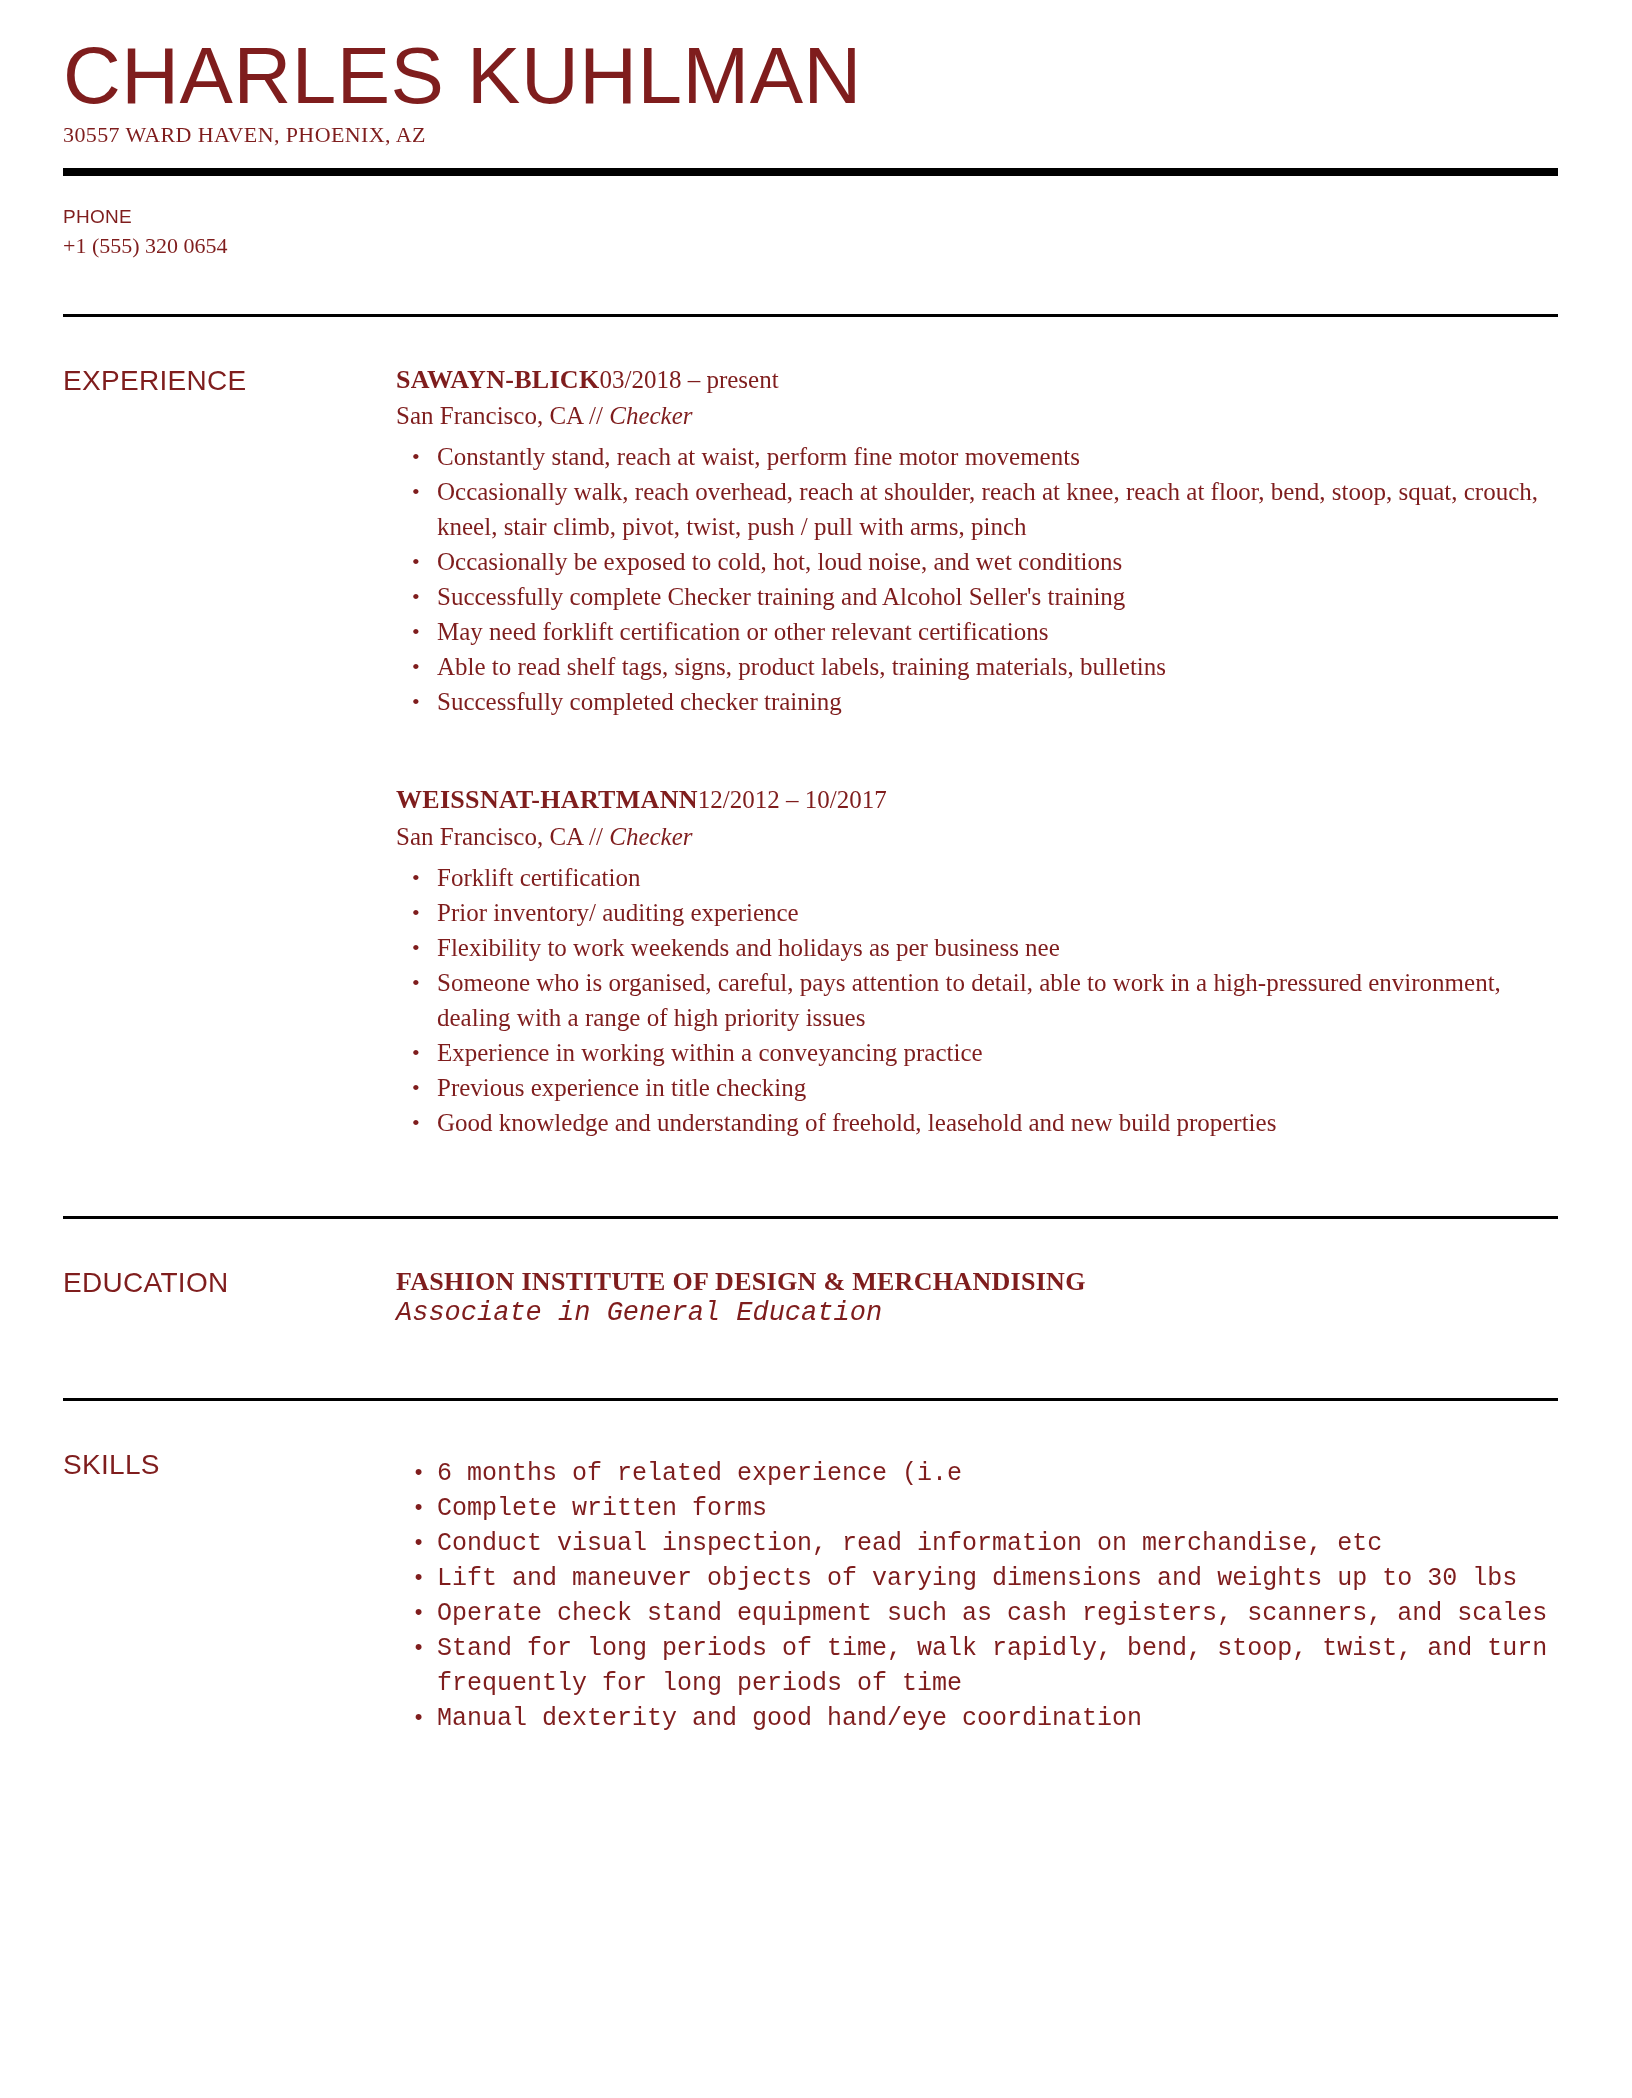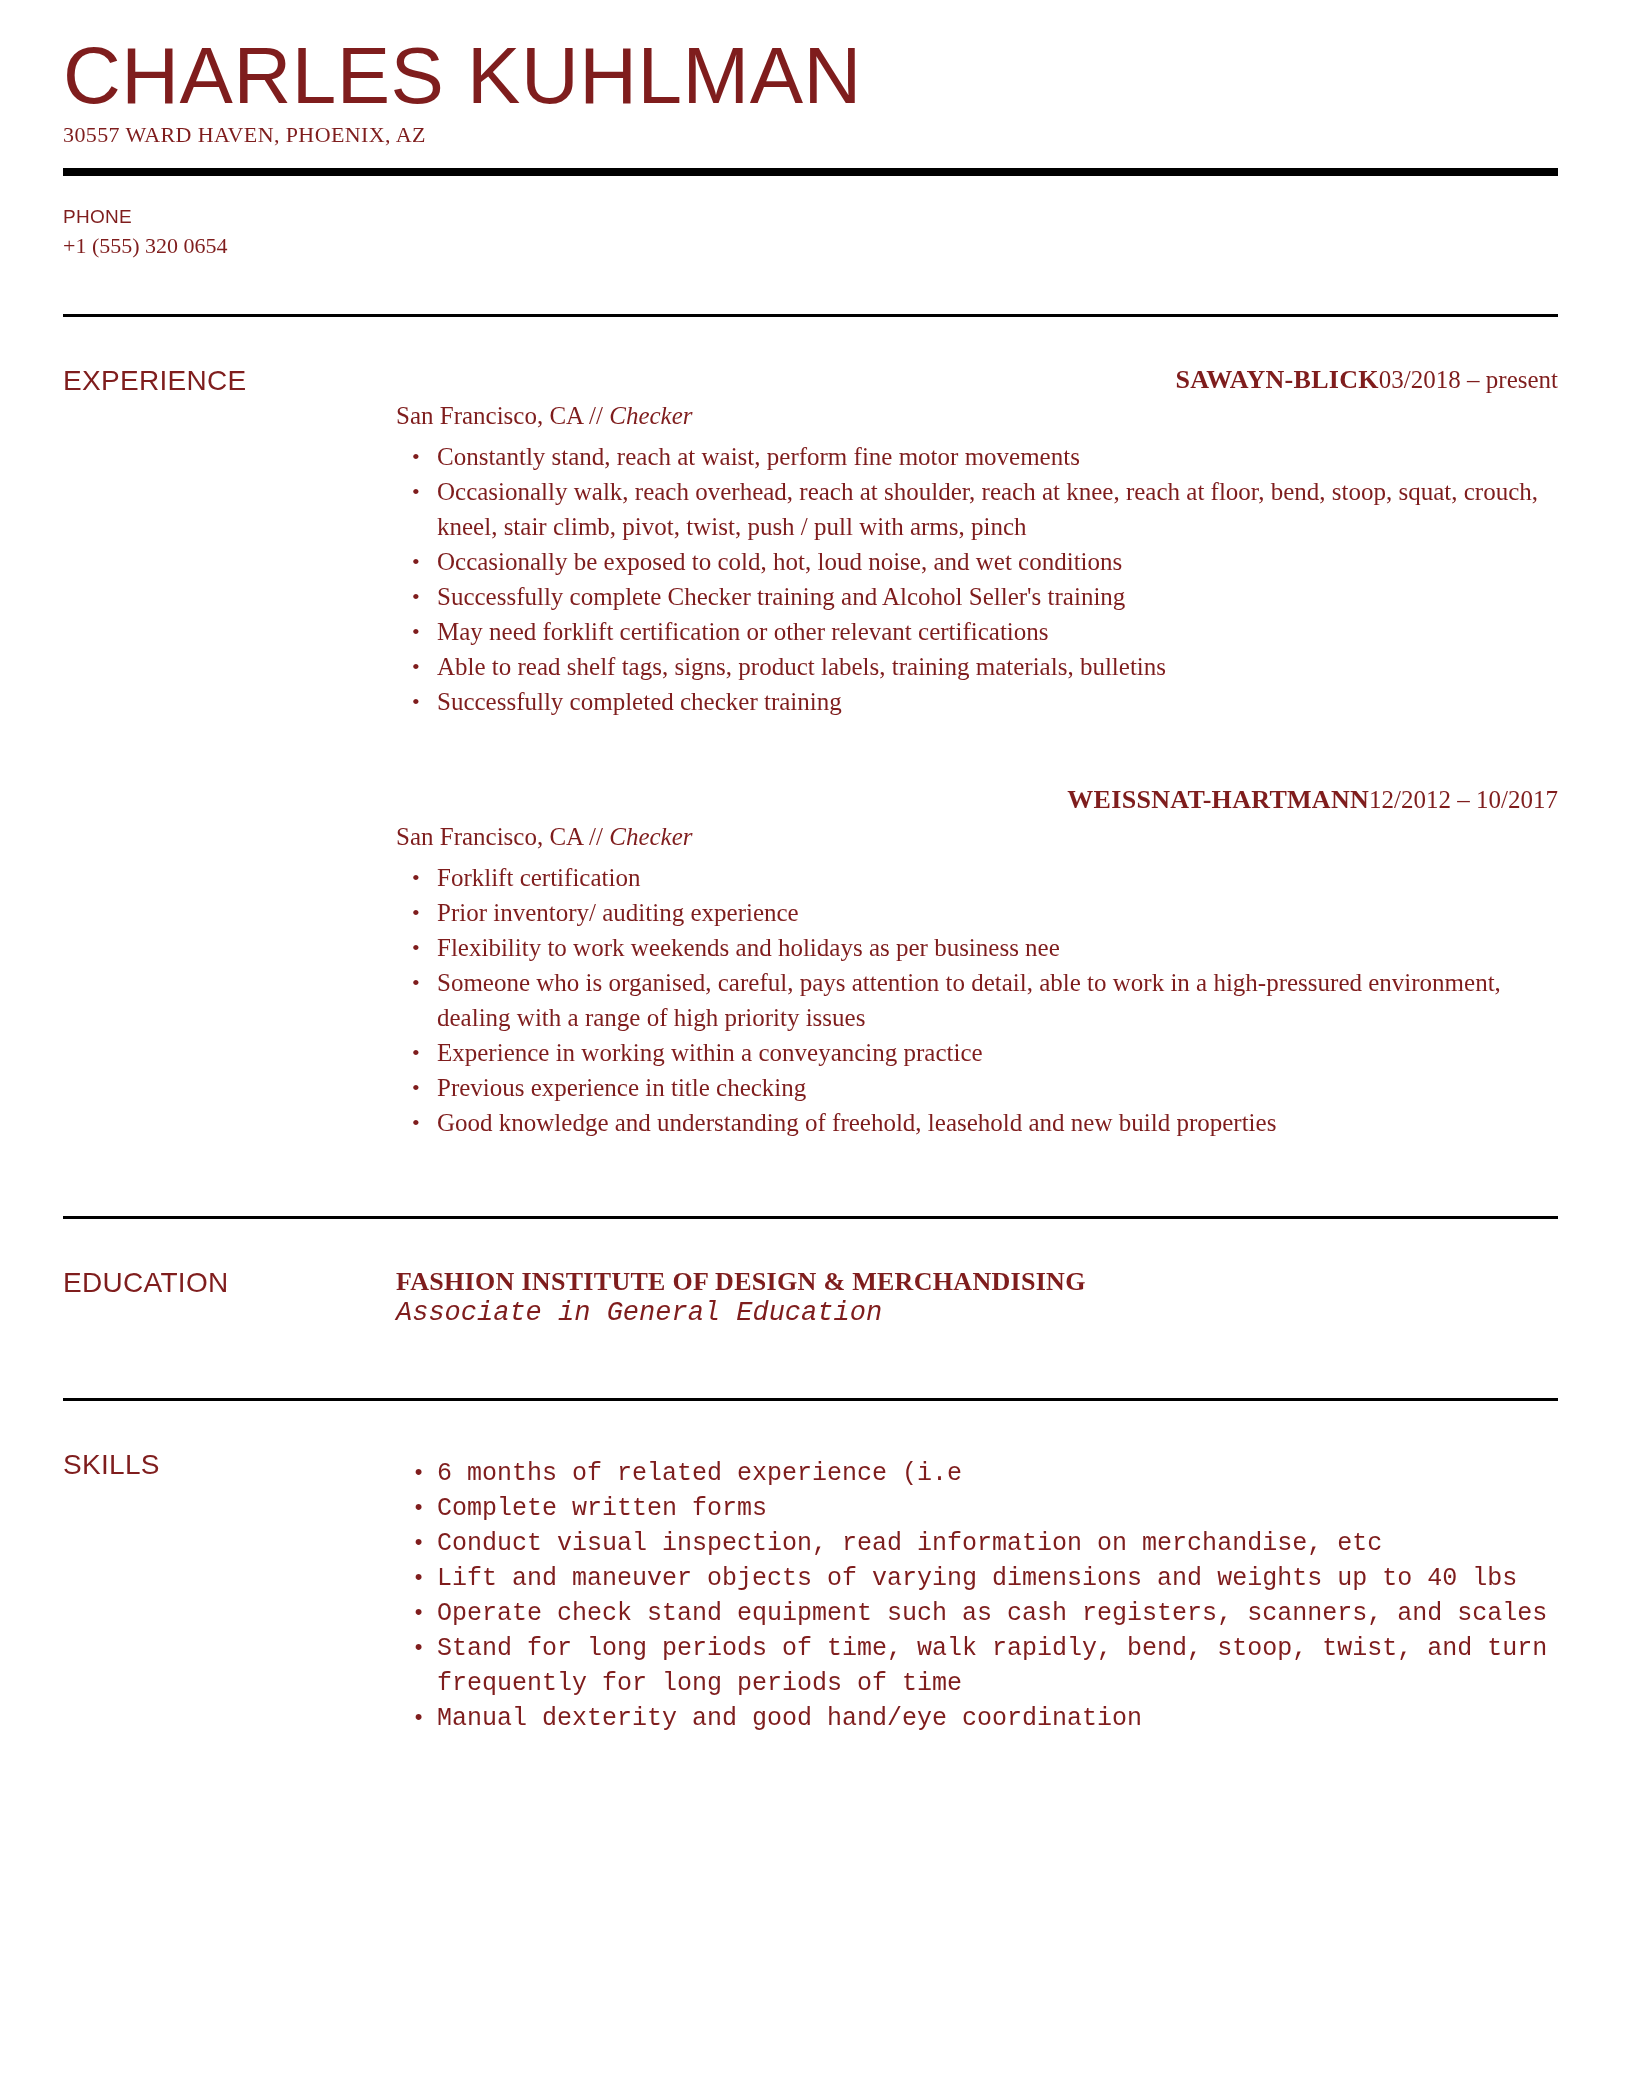--- a/index.html
+++ b/index.html
@@ -65,21 +65,21 @@
   .section-label {
     font-family: "Liberation Sans", sans-serif;
     font-size: 28px;
     line-height: 1.2;
     letter-spacing: 0.3px;
   }
   
   .job + .job { margin-top: 65px; }
   .job-header {
     display: flex;
-    justify-content: flex-end;
+    justify-content: flex-start;
     align-items: baseline;
   }
   .job-company {
     font-size: 26px;
     line-height: 1.2;
     font-weight: 700;
     letter-spacing: 0.3px;
   }
   .job-dates {
     font-size: 25px;
@@ -200,21 +200,21 @@
 
   <div class="rule-thin"></div>
 
   <div class="section section-skills">
     <div class="section-label">SKILLS</div>
     <div>
       <ul class="bullets">
         <li>6 months of related experience (i.e</li>
         <li>Complete written forms</li>
         <li>Conduct visual inspection, read information on merchandise, etc</li>
-        <li>Lift and maneuver objects of varying dimensions and weights up to 40 lbs</li>
+        <li>Lift and maneuver objects of varying dimensions and weights up to 30 lbs</li>
         <li>Operate check stand equipment such as cash registers, scanners, and scales</li>
         <li>Stand for long periods of time, walk rapidly, bend, stoop, twist, and turn frequently for long periods of time</li>
         <li>Manual dexterity and good hand/eye coordination</li>
       </ul>
     </div>
   </div>
 
 </div>
 
 </body></html>

